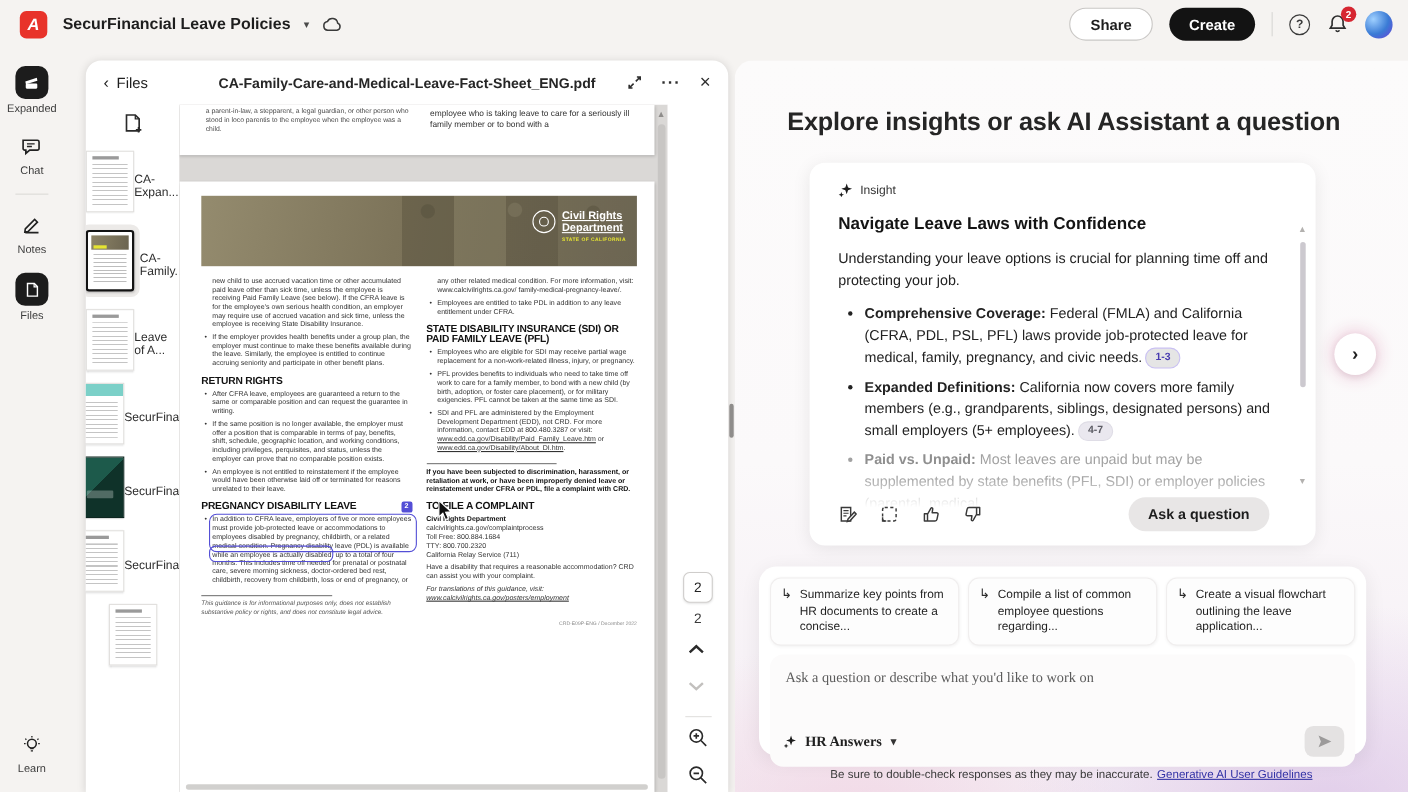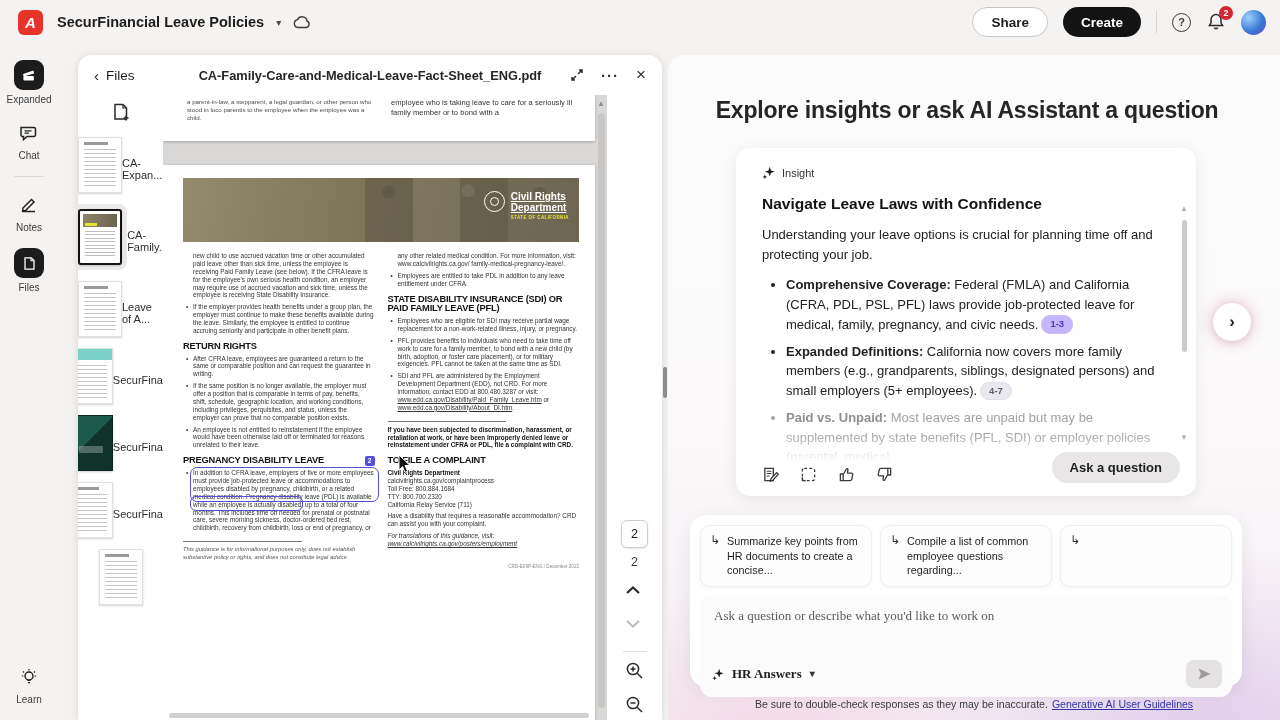--- a/index.html
+++ b/index.html
@@ -127,26 +127,26 @@
   }
   .ai-title { position:absolute; top:42px; left:0; right:14px; text-align:center; font-size:23px; font-weight:800; color:#252525; letter-spacing:-.2px; }
 
   .card { position:absolute; left:68px; top:93px; width:460px; height:348px; background:#fff; border-radius:14px; box-shadow:0 3px 16px rgba(0,0,0,.08); padding:18px 26px; }
   .card-label { display:flex; align-items:center; gap:7px; font-size:11px; color:#333; }
   .card-h { font-size:15.5px; font-weight:700; color:#141414; margin-top:16px; }
   .card-p { font-size:13px; color:#222; line-height:1.55; margin-top:12px; }
   .card-ul { margin-top:10px; padding-left:24px; font-size:13px; color:#222; line-height:1.52; }
   .card-ul li { margin-bottom:7px; }
   .cite { display:inline-block; font-size:9.5px; font-weight:700; padding:1px 8px; border-radius:9px; vertical-align:1.5px; margin-left:3px; cursor:default; }
-  .cite.purple { background:#c4b5fd; color:#483bb0; border:1px solid #c9c0f2; }
+  .cite.purple { background:#e5e5e5; color:#483bb0; border:1px solid #c9c0f2; }
   .cite.gray { background:#eae8ef; color:#5c5c64; border:1px solid #dfddE6; }
   li.faded { color:#a2a2a2; }
   li.faded .lead { color:#8f8f8f; }
   .fadeover { position:absolute; left:20px; right:20px; top:286px; height:34px; background:linear-gradient(rgba(255,255,255,0), #fff 80%); pointer-events:none; }
-  .card-foot { position:absolute; left:26px; right:16px; bottom:13px; display:flex; align-items:flex-end; gap:21px; }
+  .card-foot { position:absolute; left:26px; right:42px; bottom:13px; display:flex; align-items:center; gap:21px; }
   .ask-btn { margin-left:auto; background:#e8e6e6; border-radius:17px; padding:8px 18px; font-size:13px; font-weight:700; color:#1d1d1d; cursor:default; }
   .card-sb-up { position:absolute; right:8px; top:56px; font-size:8px; color:#b3b1af; }
   .card-sb-thumb { position:absolute; right:9px; top:72px; width:5px; height:132px; background:#ccc9cf; border-radius:3px; }
   .card-sb-down { position:absolute; right:8px; bottom:54px; font-size:8px; color:#b3b1af; }
 
   .next-btn { position:absolute; left:545px; top:248px; width:38px; height:38px; border-radius:50%; background:#fff; box-shadow:0 0 16px rgba(233,183,205,.95), 0 2px 6px rgba(0,0,0,.12); display:flex; align-items:center; justify-content:center; font-size:17px; font-weight:700; color:#1f1f1f; cursor:default; }
 
   .ask-panel { position:absolute; left:22px; top:460px; width:552px; height:172px; background:#fff; border-radius:16px; box-shadow:0 4px 18px rgba(0,0,0,.07); padding:10px; }
   .chips { display:flex; gap:8px; }
   .chip { flex:1; display:flex; gap:7px; background:#fdfdfd; border:1px solid #f0eeee; border-radius:10px; padding:8px 9px; font-size:10.8px; line-height:1.35; color:#1f1f1f; box-shadow:0 1px 3px rgba(0,0,0,.05); cursor:default; }
@@ -480,20 +480,21 @@
       <div class="chip">
         <span class="chip-ic">↳</span>
         <span>Summarize key points from HR documents to create a concise...</span>
       </div>
       <div class="chip">
         <span class="chip-ic">↳</span>
         <span>Compile a list of common employee questions regarding...</span>
       </div>
       <div class="chip">
         <span class="chip-ic">↳</span>
+        <span>Create a visual flowchart outlining the leave application...</span>
       </div>
     </div>
     <div class="input-box">
       <div class="placeholder">Ask a question or describe what you'd like to work on</div>
       <div class="input-foot">
         <div class="mode">
           <svg width="12" height="12" viewBox="0 0 16 16">
               <path d="M9.5 1l1.5 4.5L15.5 7l-4.5 1.5L9.5 13 8 8.5 3.5 7 8 5.5z" fill="#1d1d1d"></path>
               <path d="M3.5 10.5l.8 2.2 2.2.8-2.2.8-.8 2.2-.8-2.2-2.2-.8 2.2-.8z" fill="#1d1d1d"></path>
             </svg>

